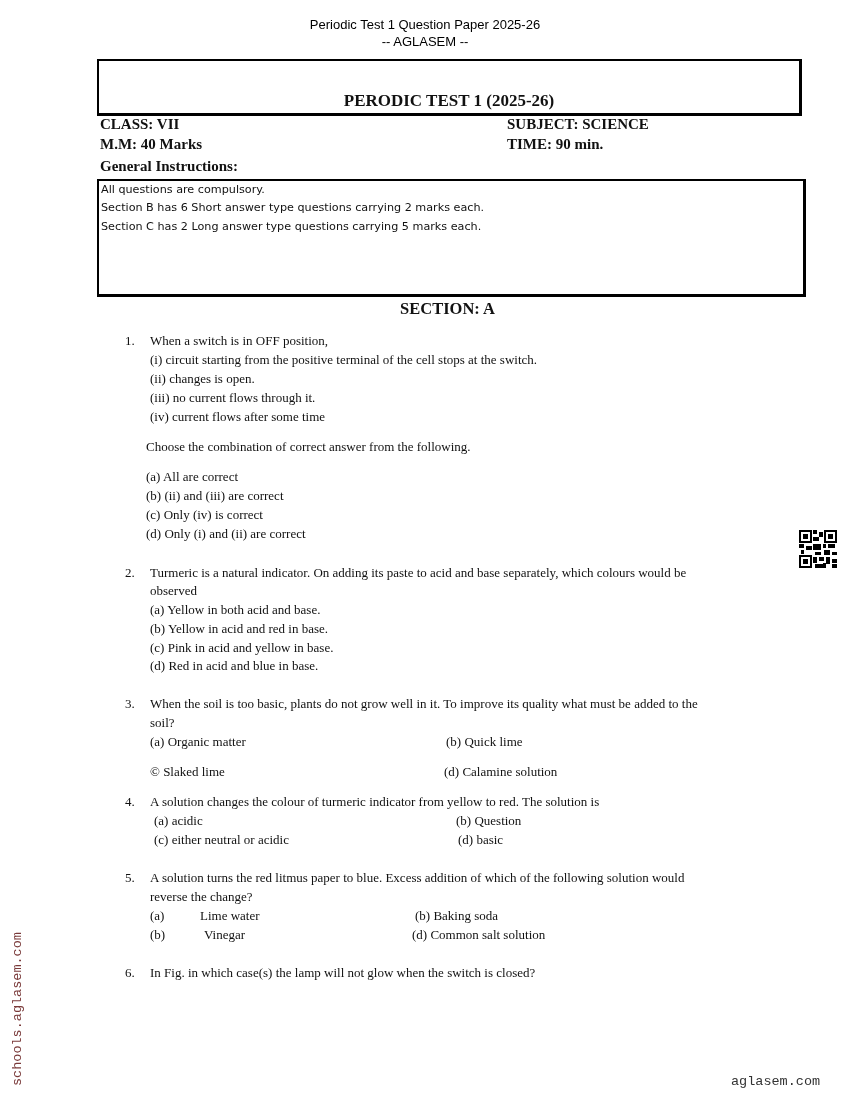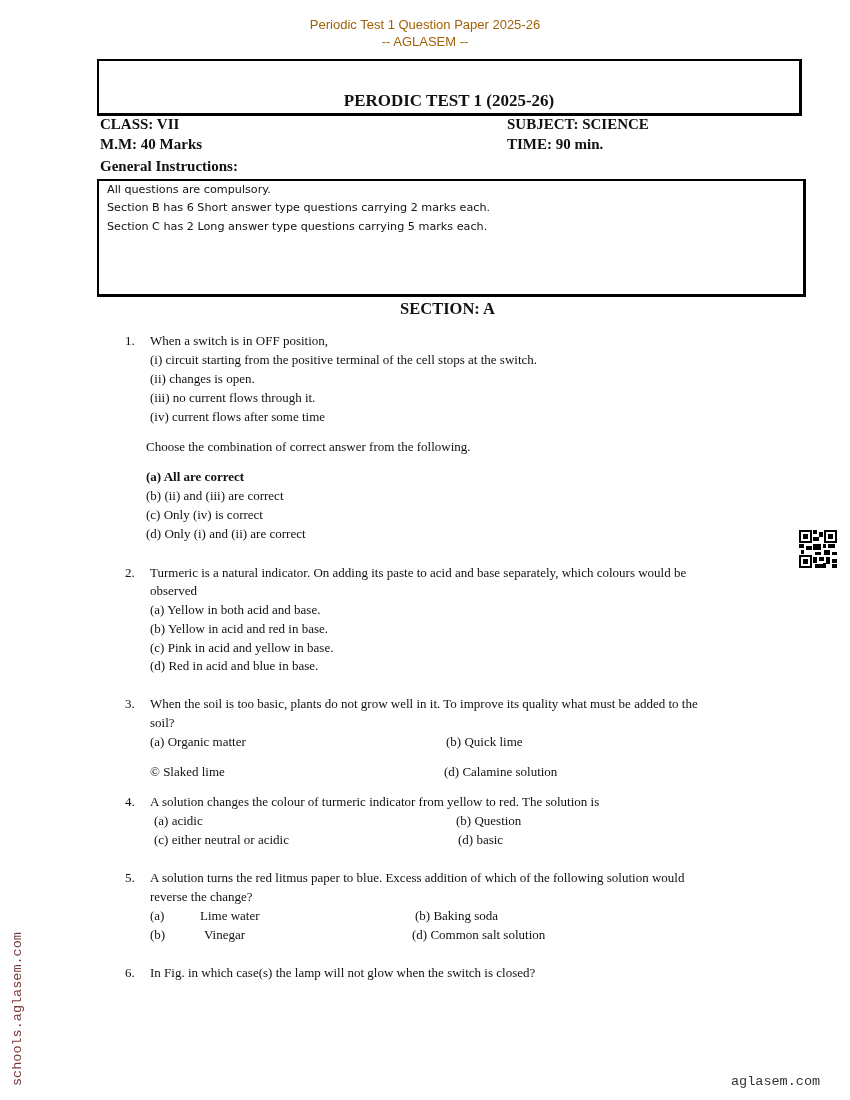--- a/index.html
+++ b/index.html
@@ -1,22 +1,22 @@
 <!DOCTYPE html>
 <html><head>
 <meta charset="utf-8">
 <style>
   html,body{margin:0;padding:0;background:#fff;}
   body{width:850px;height:1100px;position:relative;overflow:hidden;font-family:"Liberation Serif",serif;color:#111;}
-  .hdr{position:absolute;left:0;width:850px;text-align:center;font-family:"Liberation Sans",sans-serif;font-size:13px;color:#a16207;}
+  .hdr{position:absolute;left:0;width:850px;text-align:center;font-family:"Liberation Sans",sans-serif;font-size:13px;color:#000000;}
   .titlebox{position:absolute;left:97px;top:59px;width:700px;height:52px;border:2px solid #000;border-bottom-width:3px;border-right-width:3px;}
   .titlebox .t{position:absolute;left:0;right:0;bottom:2px;text-align:center;font-weight:bold;font-size:17px;font-family:"Liberation Serif",serif;}
   .meta{position:absolute;font-weight:bold;font-size:15px;font-family:"Liberation Serif",serif;}
   .instr{position:absolute;left:97px;top:179px;width:704px;height:113px;border:2px solid #000;border-bottom-width:3px;border-right-width:3px;font-family:"DejaVu Sans",sans-serif;font-size:11.2px;}
-  .instr div{height:18.4px;line-height:18.4px;padding-left:8px;white-space:nowrap;}
+  .instr div{height:18.4px;line-height:18.4px;padding-left:2px;white-space:nowrap;}
   .sec{position:absolute;left:0;width:895px;text-align:center;top:299px;font-weight:bold;font-size:16.5px;}
   .line{position:absolute;font-size:13px;white-space:nowrap;}
   .qr{position:absolute;left:799px;top:530px;width:38px;height:38px;}
   .side{position:absolute;left:10px;top:1086px;transform-origin:0 0;transform:rotate(-90deg);font-family:"Liberation Mono",monospace;font-size:13.5px;color:#7a3a3a;white-space:nowrap;}
   .foot{position:absolute;left:731px;top:1074px;font-family:"Liberation Mono",monospace;font-size:13.5px;color:#333;}
 </style>
 </head>
 <body>
 
 <div class="hdr" style="top:17px;">Periodic Test 1 Question Paper 2025-26</div>
@@ -41,21 +41,21 @@
 <div class="sec">SECTION: A</div>
 
 <div>
   <div class="line" style="left:125px;top:333px;">1.</div>
   <div class="line" style="left:150px;top:333px;">When a switch is in OFF position,</div>
   <div class="line" style="left:150px;top:352px;">(i)   circuit starting from the positive terminal of the cell stops at the switch.</div>
   <div class="line" style="left:150px;top:371px;">(ii)   changes is open.</div>
   <div class="line" style="left:150px;top:390px;">(iii) no current flows through it.</div>
   <div class="line" style="left:150px;top:409px;">(iv) current flows after some time</div>
   <div class="line" style="left:146px;top:439px;">Choose the combination of correct answer from the following.</div>
-  <div class="line" style="left:146px;top:469px;font-weight:bold;">(a)  All are correct</div>
+  <div class="line" style="left:146px;top:469px;">(a)  All are correct</div>
   <div class="line" style="left:146px;top:488px;">(b)  (ii) and (iii) are correct</div>
   <div class="line" style="left:146px;top:507px;">(c)  Only (iv) is correct</div>
   <div class="line" style="left:146px;top:526px;">(d)  Only (i) and (ii) are correct</div>
 </div>
 
 <svg class="qr" viewBox="0 0 21 21" shape-rendering="crispEdges">
   <rect width="21" height="21" fill="#fff"></rect>
   <g fill="#000">
     <rect x="0" y="0" width="7" height="7"></rect>
       <rect x="1" y="1" width="5" height="5" fill="#fff"></rect>

